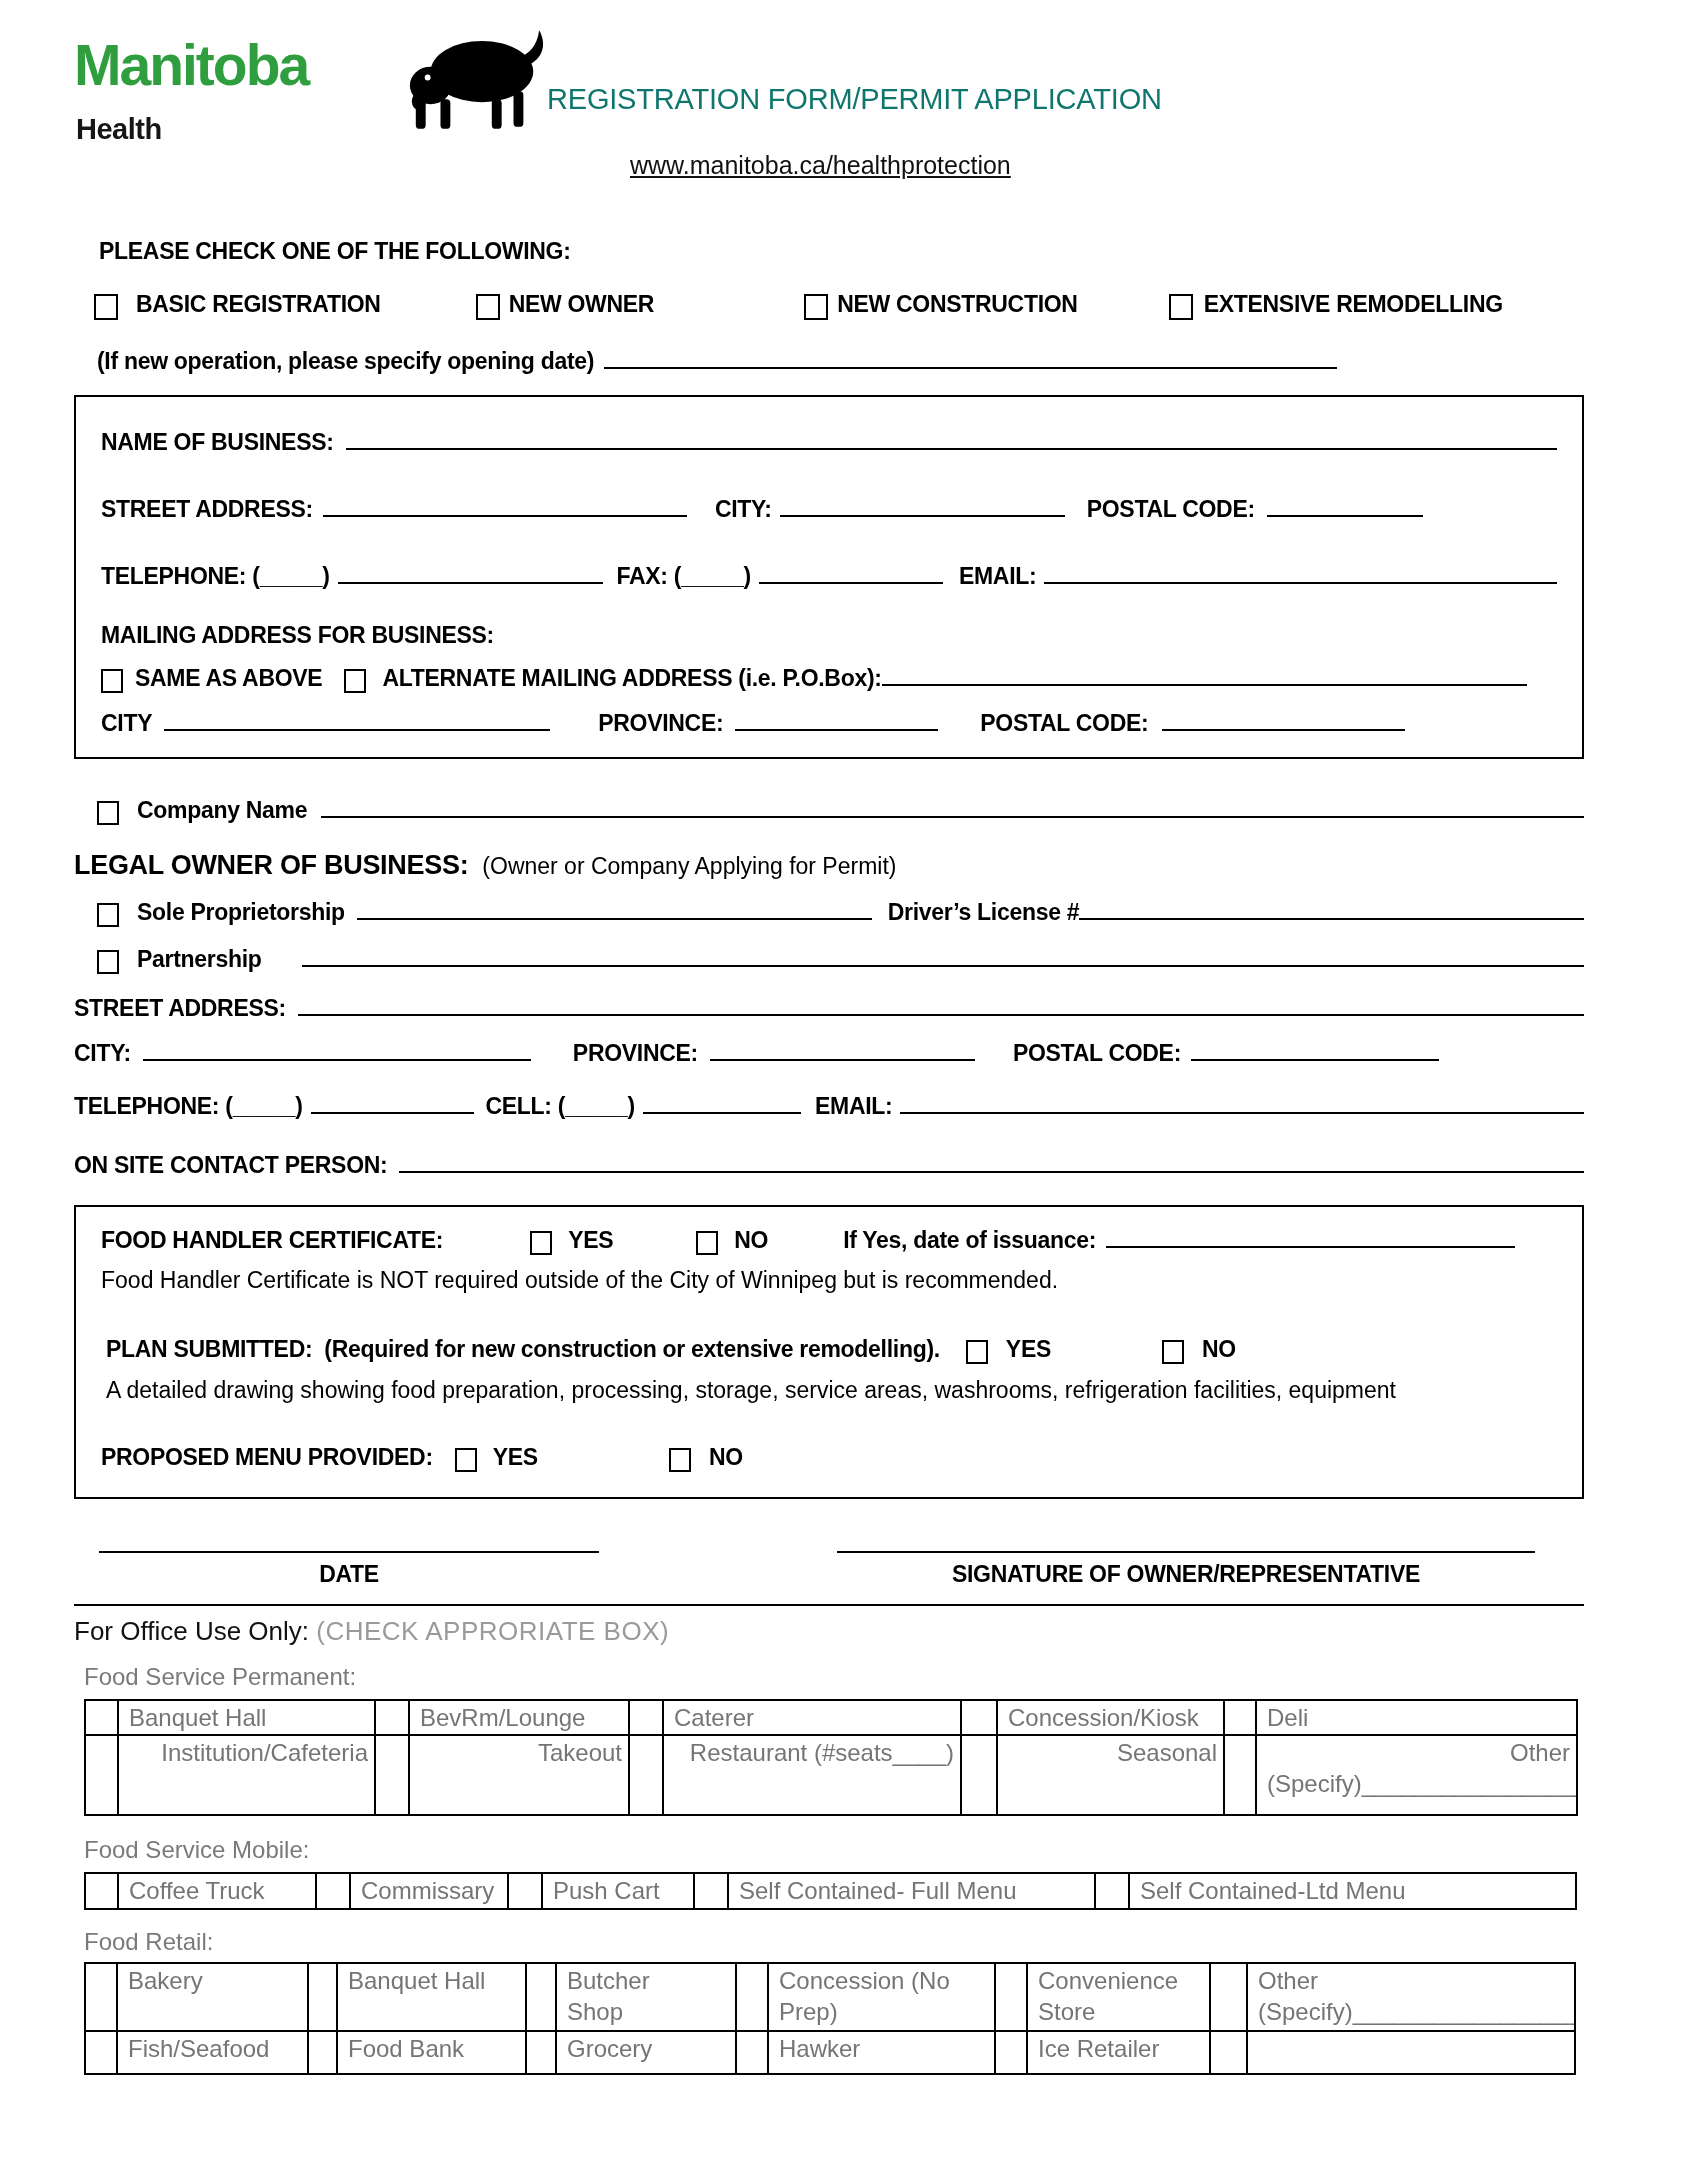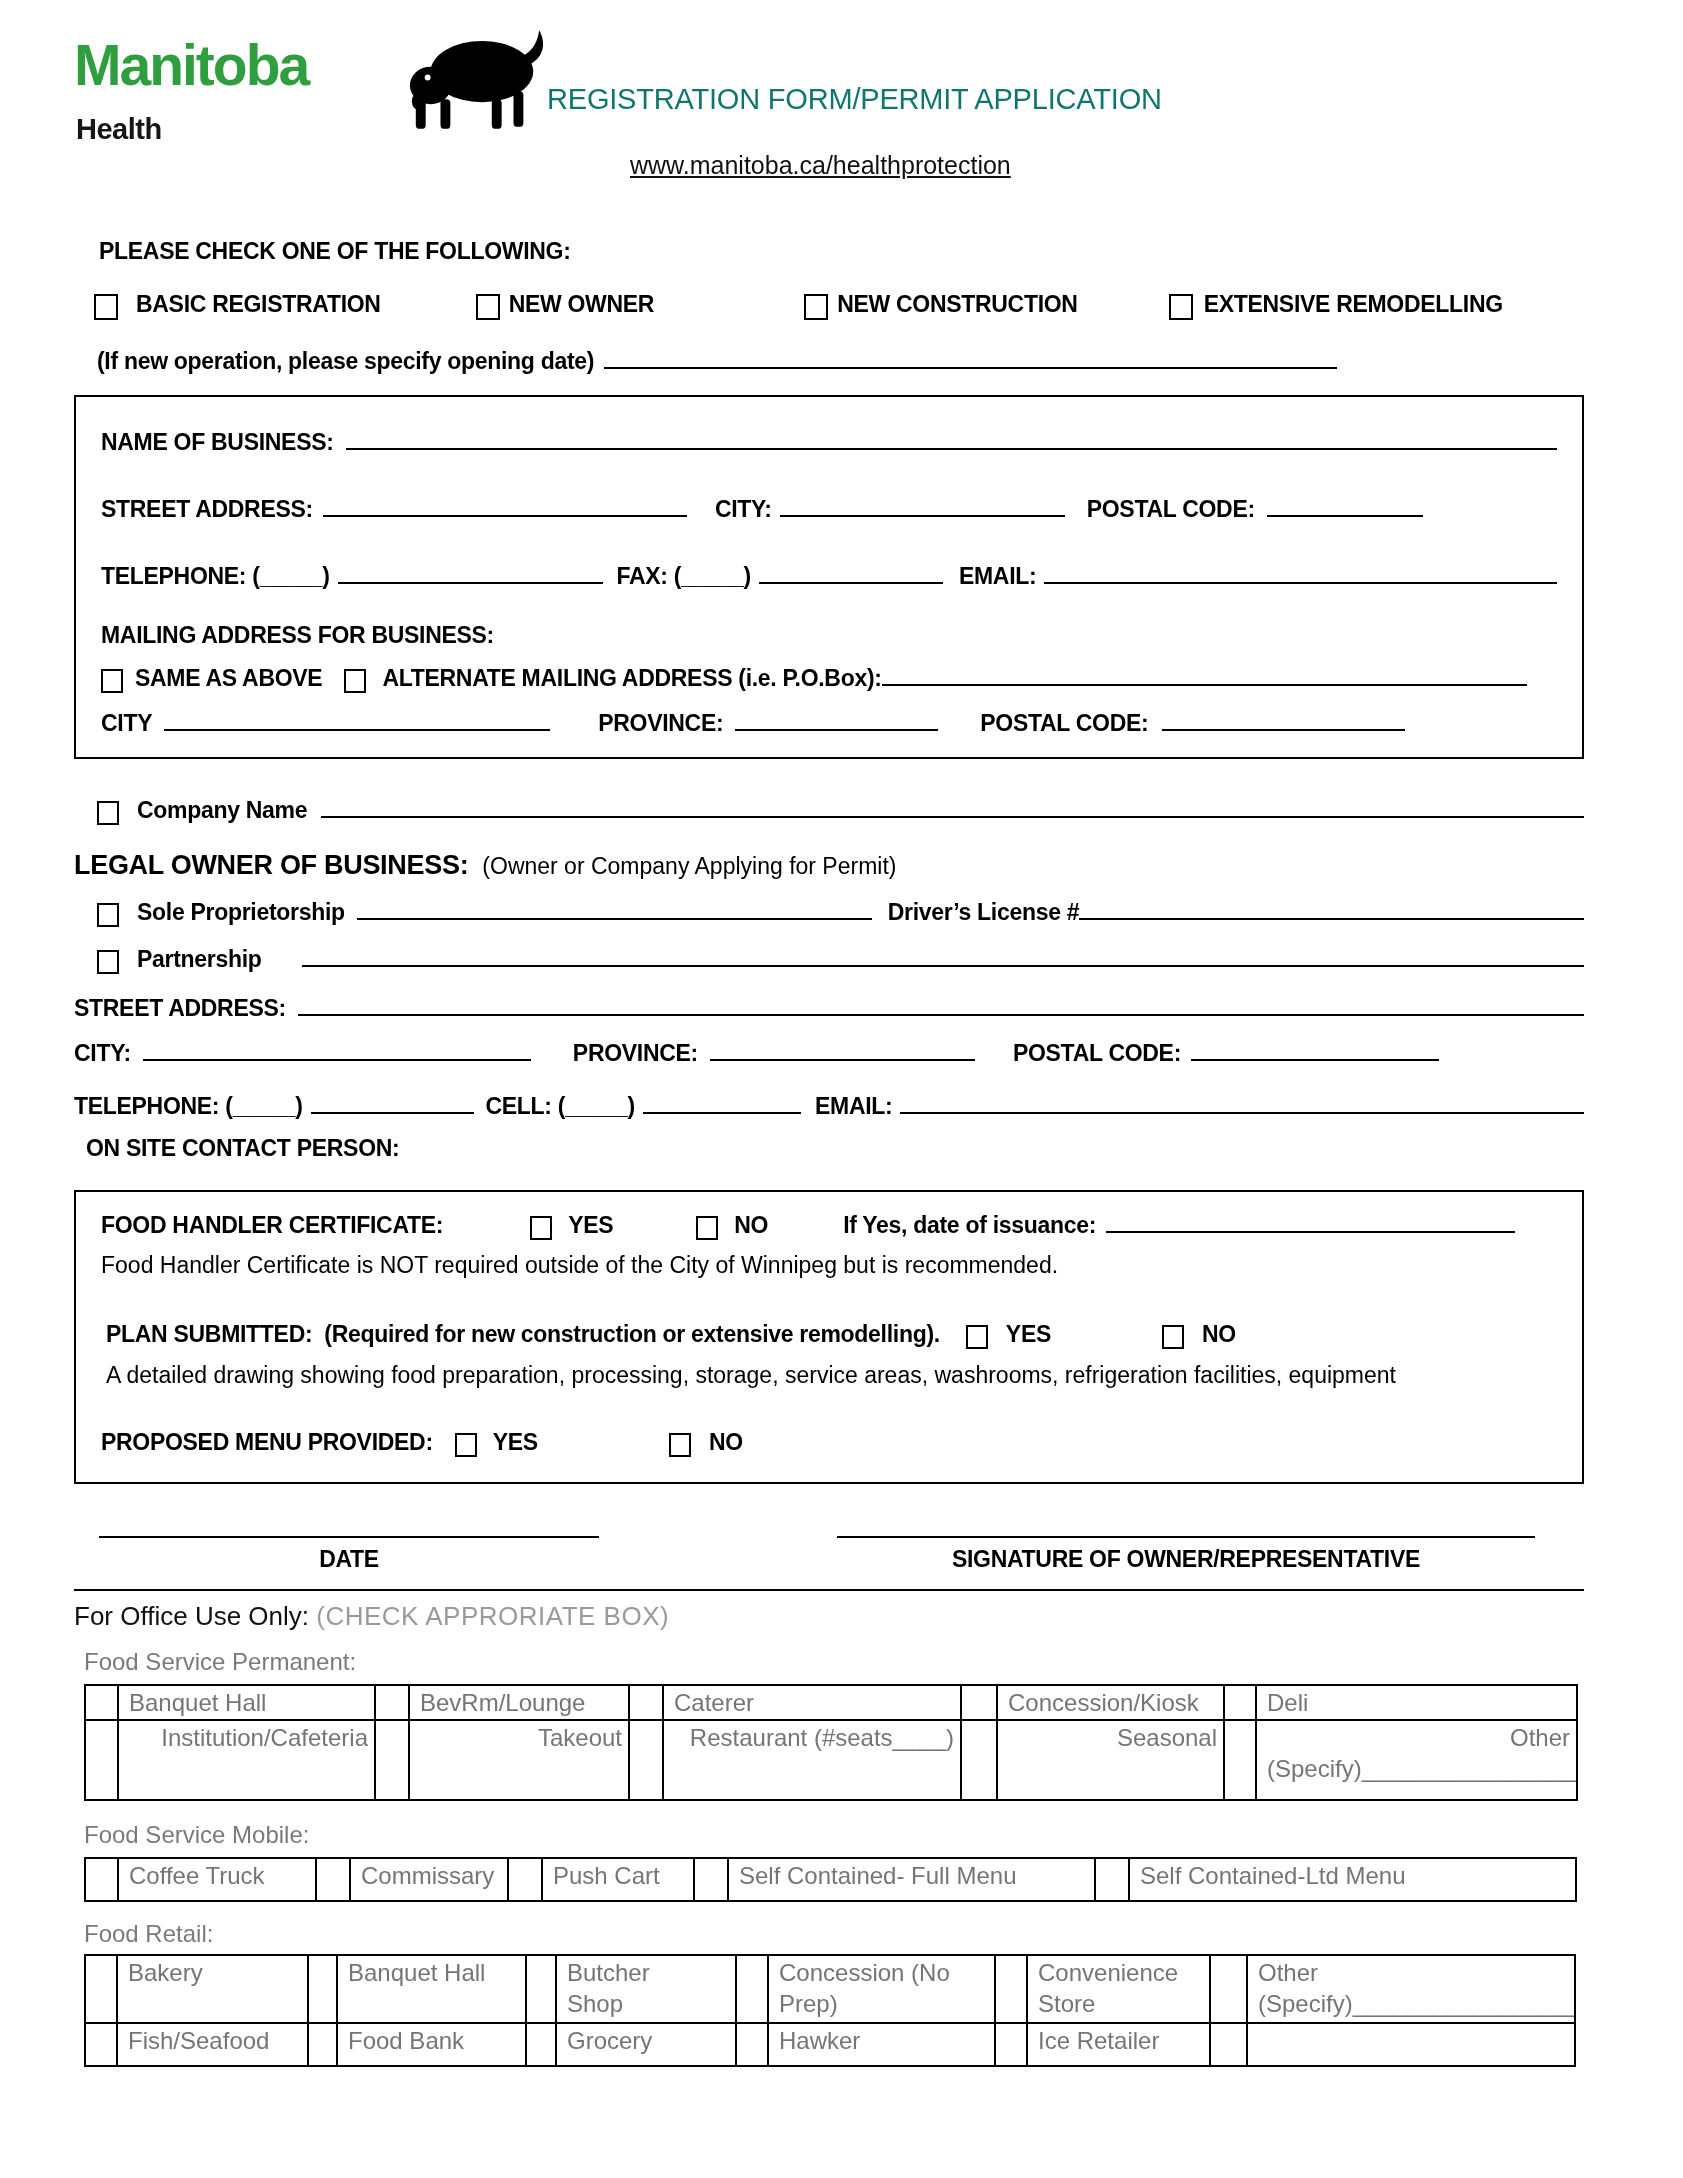--- a/index.html
+++ b/index.html
@@ -172,21 +172,21 @@
     <span class="bl" style="width:248px;margin-left:10px;"></span>
   </div>
   <div class="row" style="margin-top:26px;">
     <span class="b">TELEPHONE: (_____)</span>
     <span class="bl" style="width:163px;margin-left:8px;"></span>
     <span class="b" style="margin-left:12px;">CELL: (_____)</span>
     <span class="bl" style="width:158px;margin-left:8px;"></span>
     <span class="b" style="margin-left:14px;">EMAIL:</span>
     <span class="bl g" style="margin-left:8px;"></span>
   </div>
-  <div class="row" style="margin-top:15px;flex-direction:column;">
+  <div class="row" style="margin-top:32px;">
     <span class="b">ON SITE CONTACT PERSON:</span>
     <span class="bl g" style="margin-left:12px;"></span>
   </div>
 
   <div class="box" style="margin-top:26px;padding-bottom:26px;">
     <div class="row">
       <span class="b">FOOD HANDLER CERTIFICATE:</span>
       <span class="cb" style="margin-left:87px;"></span>
       <span class="b" style="margin-left:16px;">YES</span>
       <span class="cb" style="margin-left:83px;"></span>
@@ -280,21 +280,21 @@
       <col style="width:34px">
         <col style="width:158px">
       <col style="width:34px">
         <col style="width:152px">
       <col style="width:34px">
         <col style="width:367px">
       <col style="width:34px">
         <col style="width:447px">
     </colgroup>
     <tbody>
-        <tr style="height:43px;margin-left:24px;">
+        <tr style="height:36px;margin-left:24px;">
       <td class="cbx"></td>
       <td>Coffee Truck</td>
       <td class="cbx"></td>
       <td>Commissary</td>
       <td class="cbx"></td>
       <td>Push Cart</td>
       <td class="cbx"></td>
       <td>Self Contained- Full Menu</td>
       <td class="cbx"></td>
       <td>Self Contained-Ltd Menu</td>

